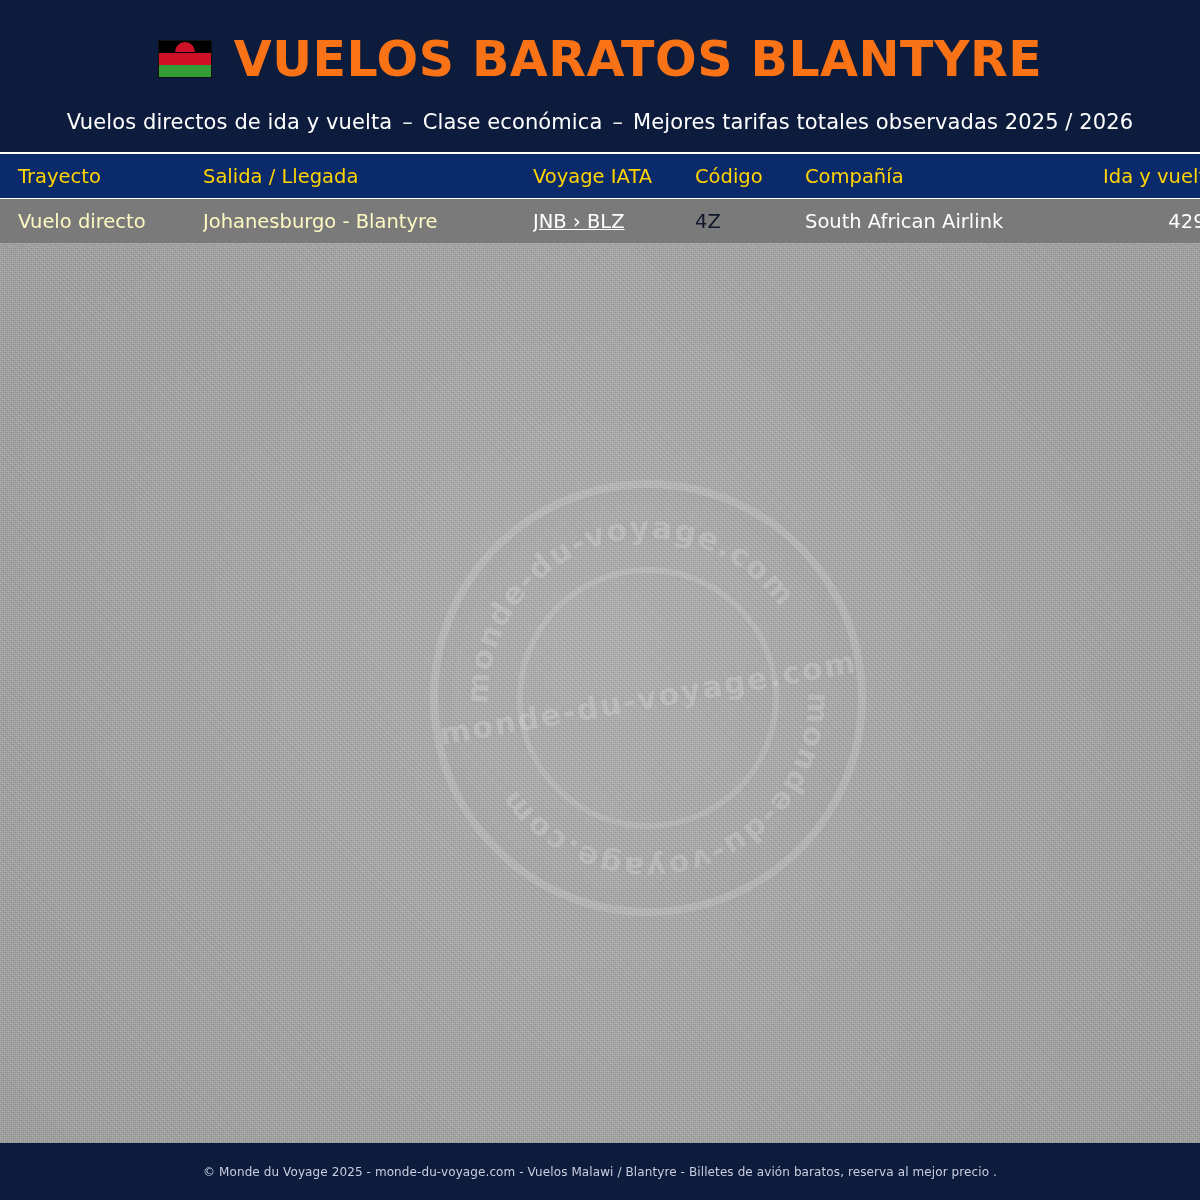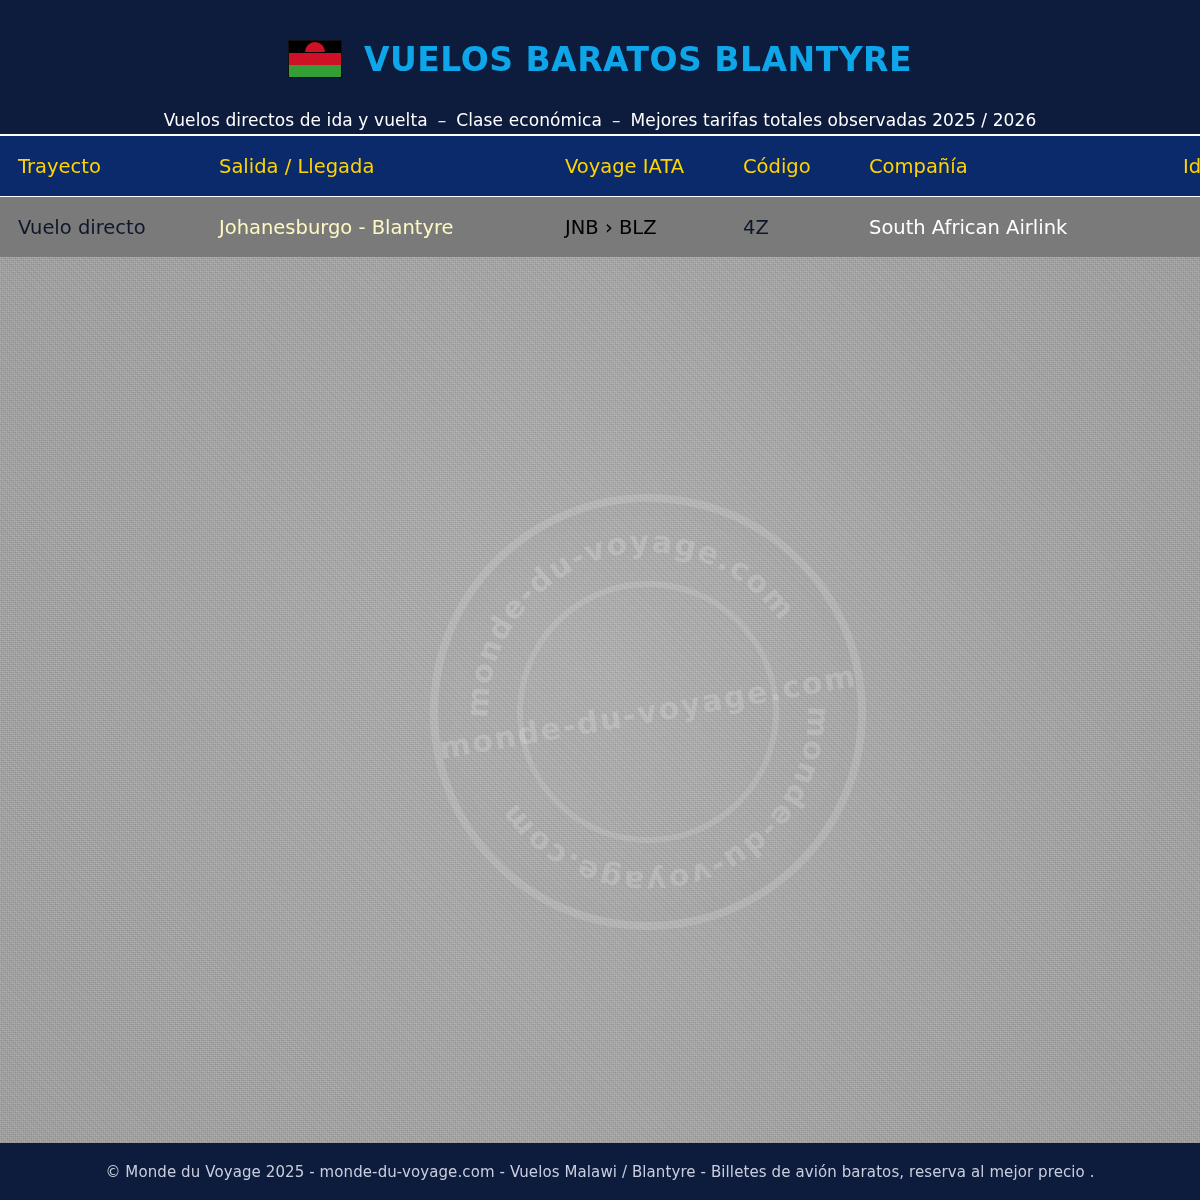--- a/index.html
+++ b/index.html
@@ -53,51 +53,51 @@
     position: absolute;
     left: 50%;
     top: 17%;
     transform: translate(-50%, -50%);
     width: 20px;
     height: 10px;
     border-radius: 10px 10px 0 0;
     background: #ce1126;
   }
   .title {
-    font-size: 33px;
+    font-size: 49px;
     font-weight: bold;
-    color: #0ea5e9;
+    color: #f97316;
     letter-spacing: 0.5px;
     white-space: nowrap;
     line-height: 1;
   }
 
   
   .subtitle {
     text-align: center;
     color: #ffffff;
-    font-size: 17px;
-    padding-bottom: 4px;
+    font-size: 21px;
+    padding-bottom: 18px;
     letter-spacing: 0.1px;
   }
   .subtitle .sep {
     padding: 0 10px;
     color: #e8e8e8;
   }
 
   
   .table {
     width: 100%;
     border-collapse: collapse;
     table-layout: fixed;
   }
   .table th, .table td {
     text-align: left;
     font-weight: normal;
-    padding: 8px;
+    padding: 0;
     height: 44px;
     vertical-align: middle;
     font-size: 19.5px;
     white-space: nowrap;
     overflow: hidden;
   }
   thead tr {
     background: #0a2a6b;
     border-top: 2px solid #ffffff;
     border-bottom: 1px solid #ffffff;
@@ -109,23 +109,23 @@
   tbody tr {
     background: #7a7a7a;
   }
   .c-trayecto { width: 185px; padding-left: 18px !important; }
   .c-salida   { width: 330px; margin-left: 40px; }
   .c-iata     { width: 162px; }
   .c-codigo   { width: 110px; }
   .c-compania { width: 260px; }
   .c-precio   { width: 153px; text-align: right !important; padding-right: 28px !important; }
 
-  tbody .c-trayecto { color: #0f172a; }
+  tbody .c-trayecto { color: #fef9c3; }
   tbody .c-salida   { color: #fef9c3; }
-  tbody .c-iata     { color: #000000; }
+  tbody .c-iata     { color: #ffffff; text-decoration: underline; }
   tbody .c-codigo   { color: #0f172a; }
   tbody .c-compania { color: #ffffff; }
   tbody .c-precio   { color: #ffffff; }
 
   
   .map-area {
     position: relative;
     width: 1200px;
     height: 915px;
     background:
@@ -197,21 +197,21 @@
     bottom: 0;
     width: 1200px;
     height: 57px;
     background: #0d1c3d;
     display: flex;
     align-items: center;
     justify-content: center;
   }
   .footer-text {
     color: #c9cede;
-    font-size: 15px;
+    font-size: 12px;
     letter-spacing: 0.1px;
     white-space: nowrap;
   }
 </style>
 </head>
 <body>
 
 <div class="page">
 
   <div class="header">

